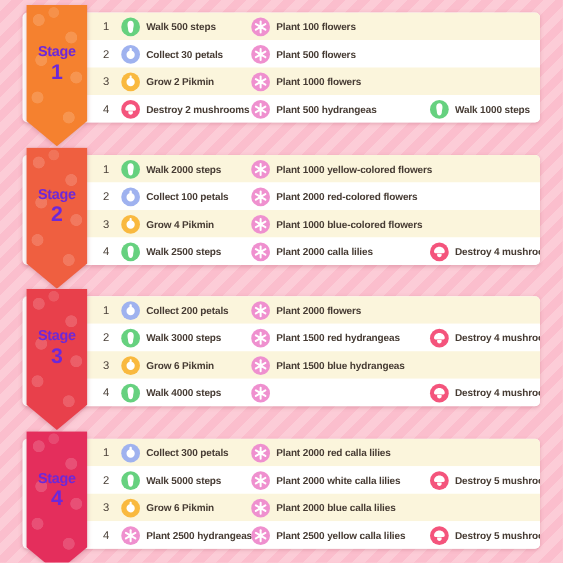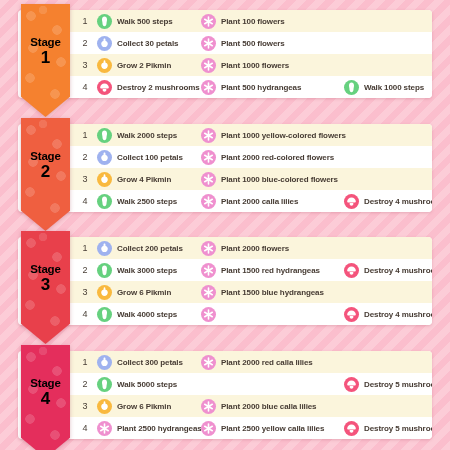--- a/index.html
+++ b/index.html
@@ -77,21 +77,21 @@
       radial-gradient(circle at 9px 74px, rgba(255,255,255,0.16) 4.5px, transparent 5px),
       radial-gradient(circle at 34px 90px, rgba(255,255,255,0.16) 4.5px, transparent 5px),
       radial-gradient(circle at 22px 6px, rgba(255,255,255,0.13) 4px, transparent 4.5px);
   }
   .badge-text {
     position: absolute;
     left: 0;
     top: 32px;
     width: 49px;
     text-align: center;
-    color: #000000;
+    color: #6d28d9;
     z-index: 2;
     line-height: 1.05;
   }
   .badge-word {
     display: block;
     font-size: 11.5px;
     font-weight: bold;
     letter-spacing: -0.2px;
   }
   .badge-num {
@@ -570,20 +570,33 @@
           <div class="row even">
             <span class="row-num">2</span>
             <div class="cell cell-1">
               <span class="icon icon-walk">
                 <svg viewBox="0 0 15 15">
                   <path fill="white" d="M7.5 2.6c1.5 0 2.5 1.2 2.5 3.0 0 1.7-.5 2.6-.5 4.0 0 1.6-.9 2.7-2.0 2.7s-2.0-1.1-2.0-2.7c0-1.4-.5-2.3-.5-4.0 0-1.8 1.0-3.0 2.5-3.0z"></path>
                 </svg>
               </span>
               <span class="cell-label">Walk 5000 steps</span>
             </div>
+            <div class="cell cell-2">
+              <span class="icon icon-flower">
+                <svg viewBox="0 0 15 15">
+                  <g fill="white">
+                    <rect x="6.7" y="2.3" width="1.6" height="10.4" rx="0.8"></rect>
+                    <rect x="6.7" y="2.3" width="1.6" height="10.4" rx="0.8" transform="rotate(60 7.5 7.5)"></rect>
+                    <rect x="6.7" y="2.3" width="1.6" height="10.4" rx="0.8" transform="rotate(120 7.5 7.5)"></rect>
+                    <circle cx="7.5" cy="7.5" r="1.75"></circle>
+                  </g>
+                </svg>
+              </span>
+              <span class="cell-label">Plant 2000 white calla lilies</span>
+            </div>
             <div class="cell cell-3">
               <span class="icon icon-mushroom">
                 <svg viewBox="0 0 15 15">
                   <path fill="white" d="M7.5 3.4c2.45 0 4.3 1.85 4.3 4.0 0 .65-.5 1.1-1.15 1.1H4.35c-.65 0-1.15-.45-1.15-1.1 0-2.15 1.85-4.0 4.3-4.0z"></path>
                   <path fill="white" d="M5.7 9.0h3.6v1.25c0 .85-.8 1.45-1.8 1.45s-1.8-.6-1.8-1.45V9.0z"></path>
                 </svg>
               </span>
               <span class="cell-label">Destroy 5 mushrooms</span>
             </div>
           </div>

